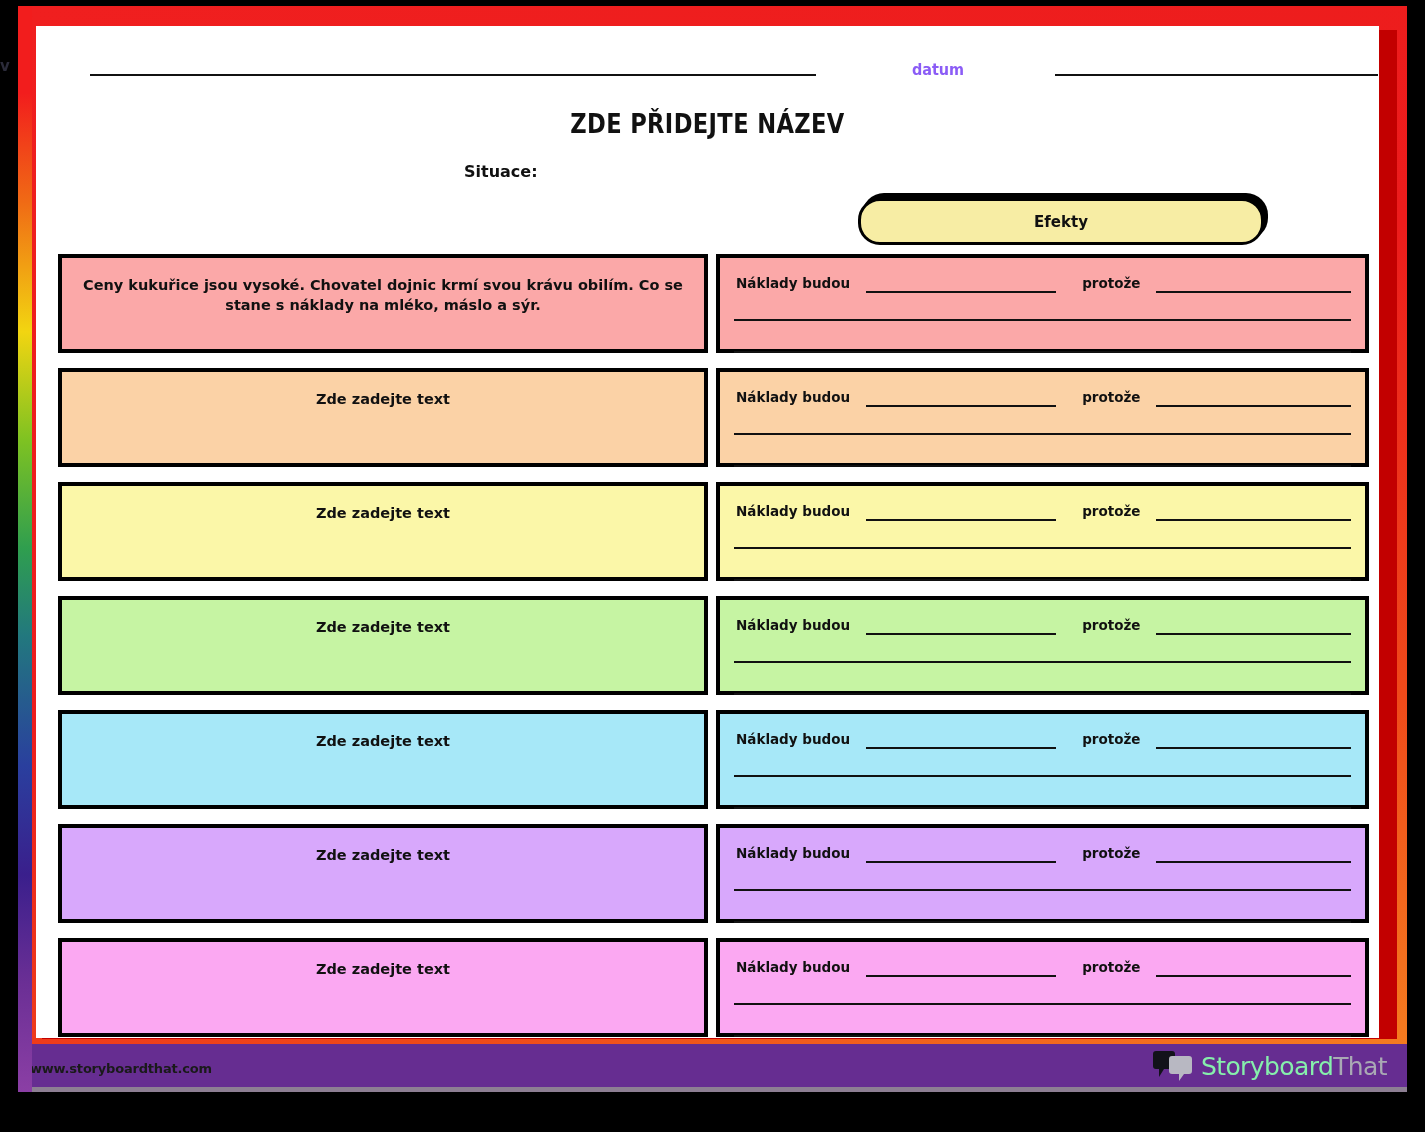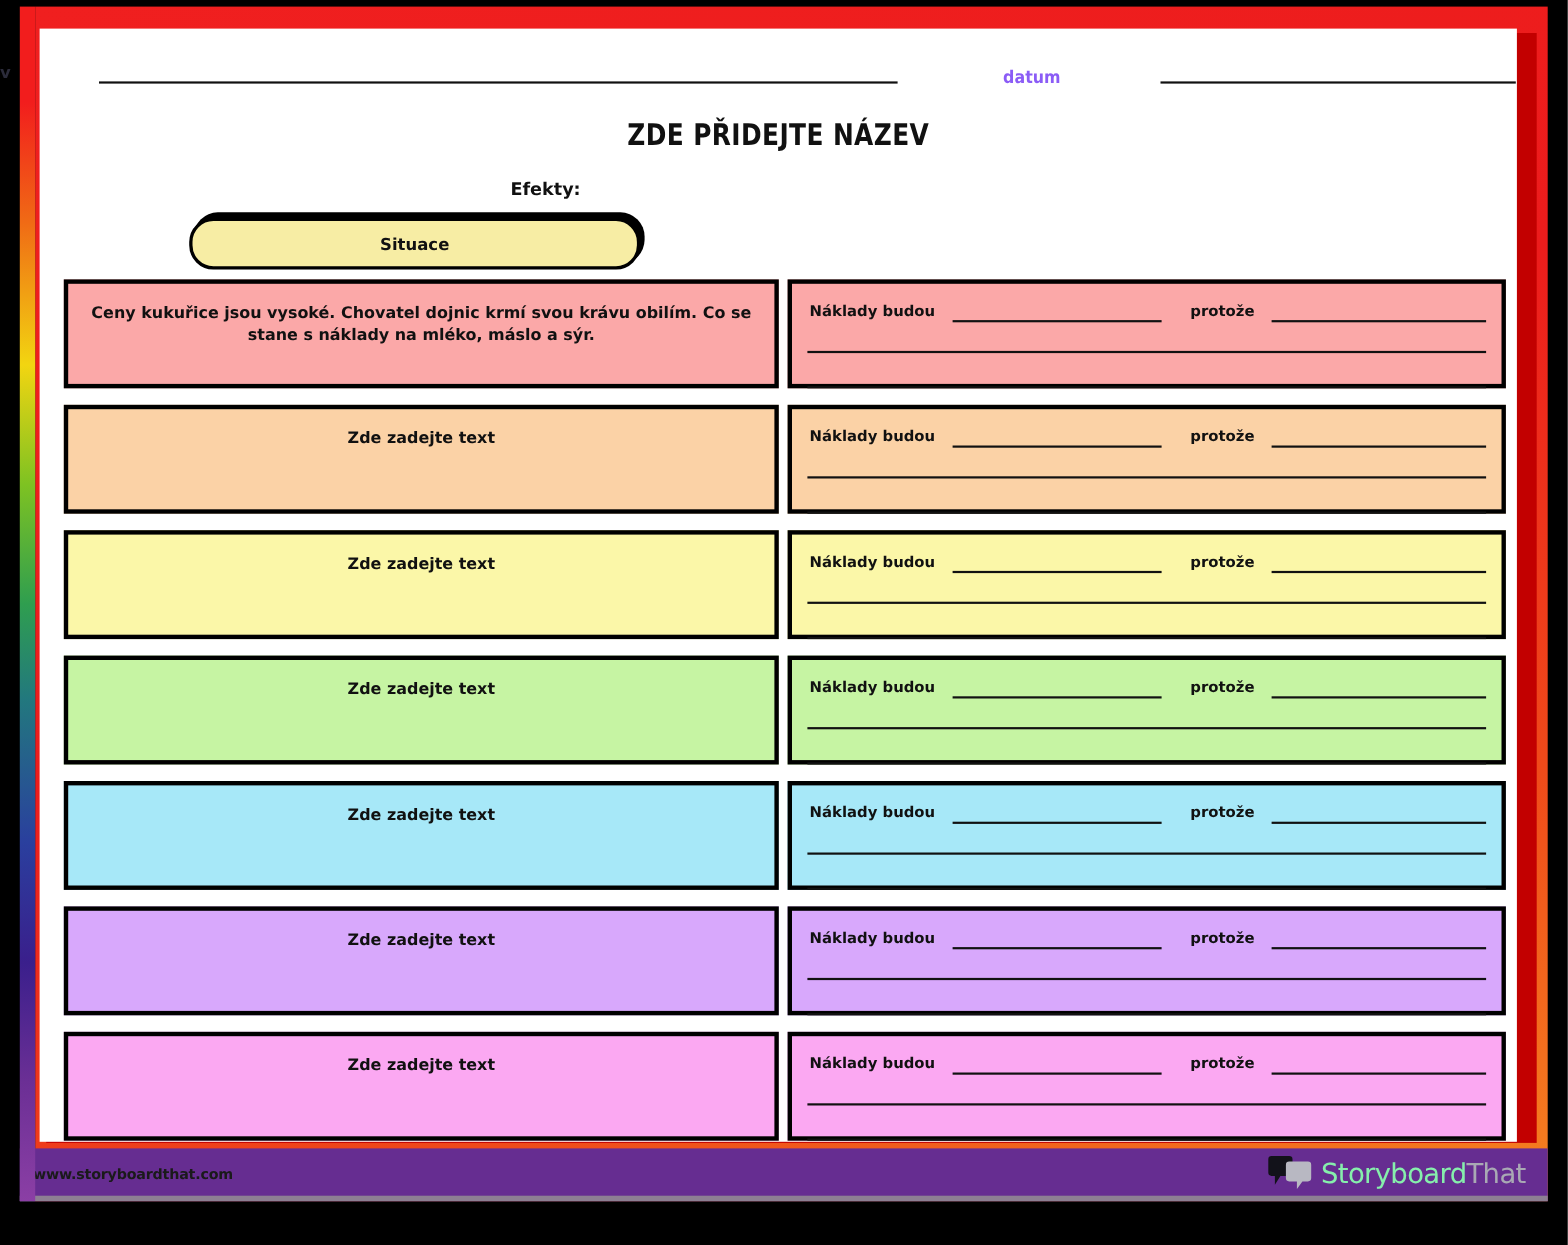--- a/index.html
+++ b/index.html
@@ -266,25 +266,25 @@
 </div>
 
 <div id="page-white">
 
   <div class="rule" id="name-rule" style="left:54px;top:48px;width:726px;"></div>
   <div id="date-label" style="left:872px;top:34px;">datum</div>
   <div class="rule" id="date-rule" style="left:1019px;top:48px;width:323px;"></div>
 
   <div id="doc-title" style="top:82px;">ZDE PŘIDEJTE NÁZEV</div>
 
-  <div id="instructions-label" style="left:428px;top:136px;">Efekty:</div>
-
-  <div class="pill-wrap" id="pill-situace" style="left:136px;top:172px;">
+  <div id="instructions-label" style="left:428px;top:136px;">Situace:</div>
+
+  <div class="pill-wrap" id="pill-efekty" style="left:822px;top:172px;">
     <div class="pill-shadow"></div>
-    <div class="pill">Situace</div>
+    <div class="pill">Efekty</div>
   </div>
 
   <div id="rows-host">
       <div class="row" style="position: absolute; left: 0px; top: 228px; height: 99px; width: 1343px;">
         <div class="cell cell-cause" style="left: 22px; width: 650px; background: rgb(251, 168, 168);">
           <div class="cause-text">Ceny kukuřice jsou vysoké. Chovatel dojnic krmí svou krávu obilím. Co se stane s náklady na mléko, máslo a sýr.</div>
         </div>
         <div class="cell cell-effect" style="left: 680px; width: 653px; background: rgb(251, 168, 168);">
           <div class="eff-line1">
             <span class="eff-label">Náklady budou</span>

